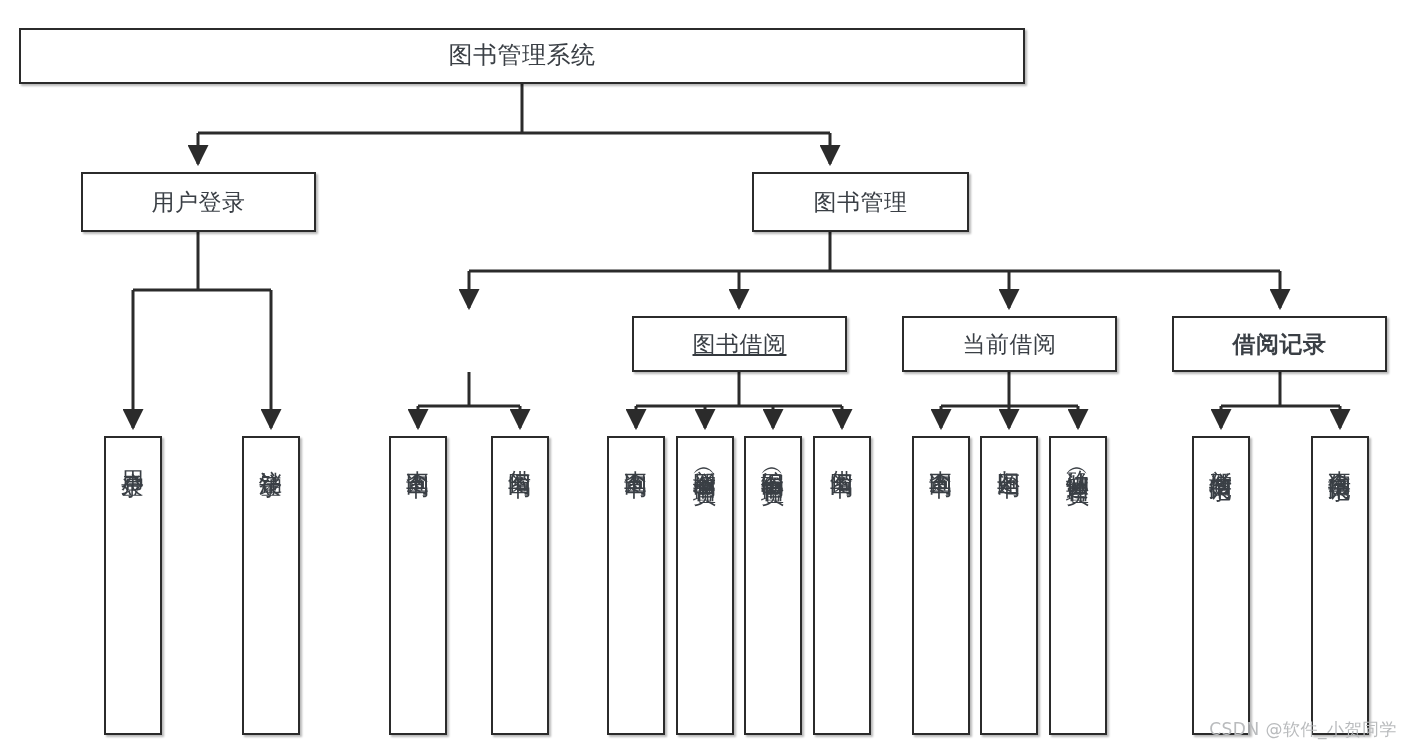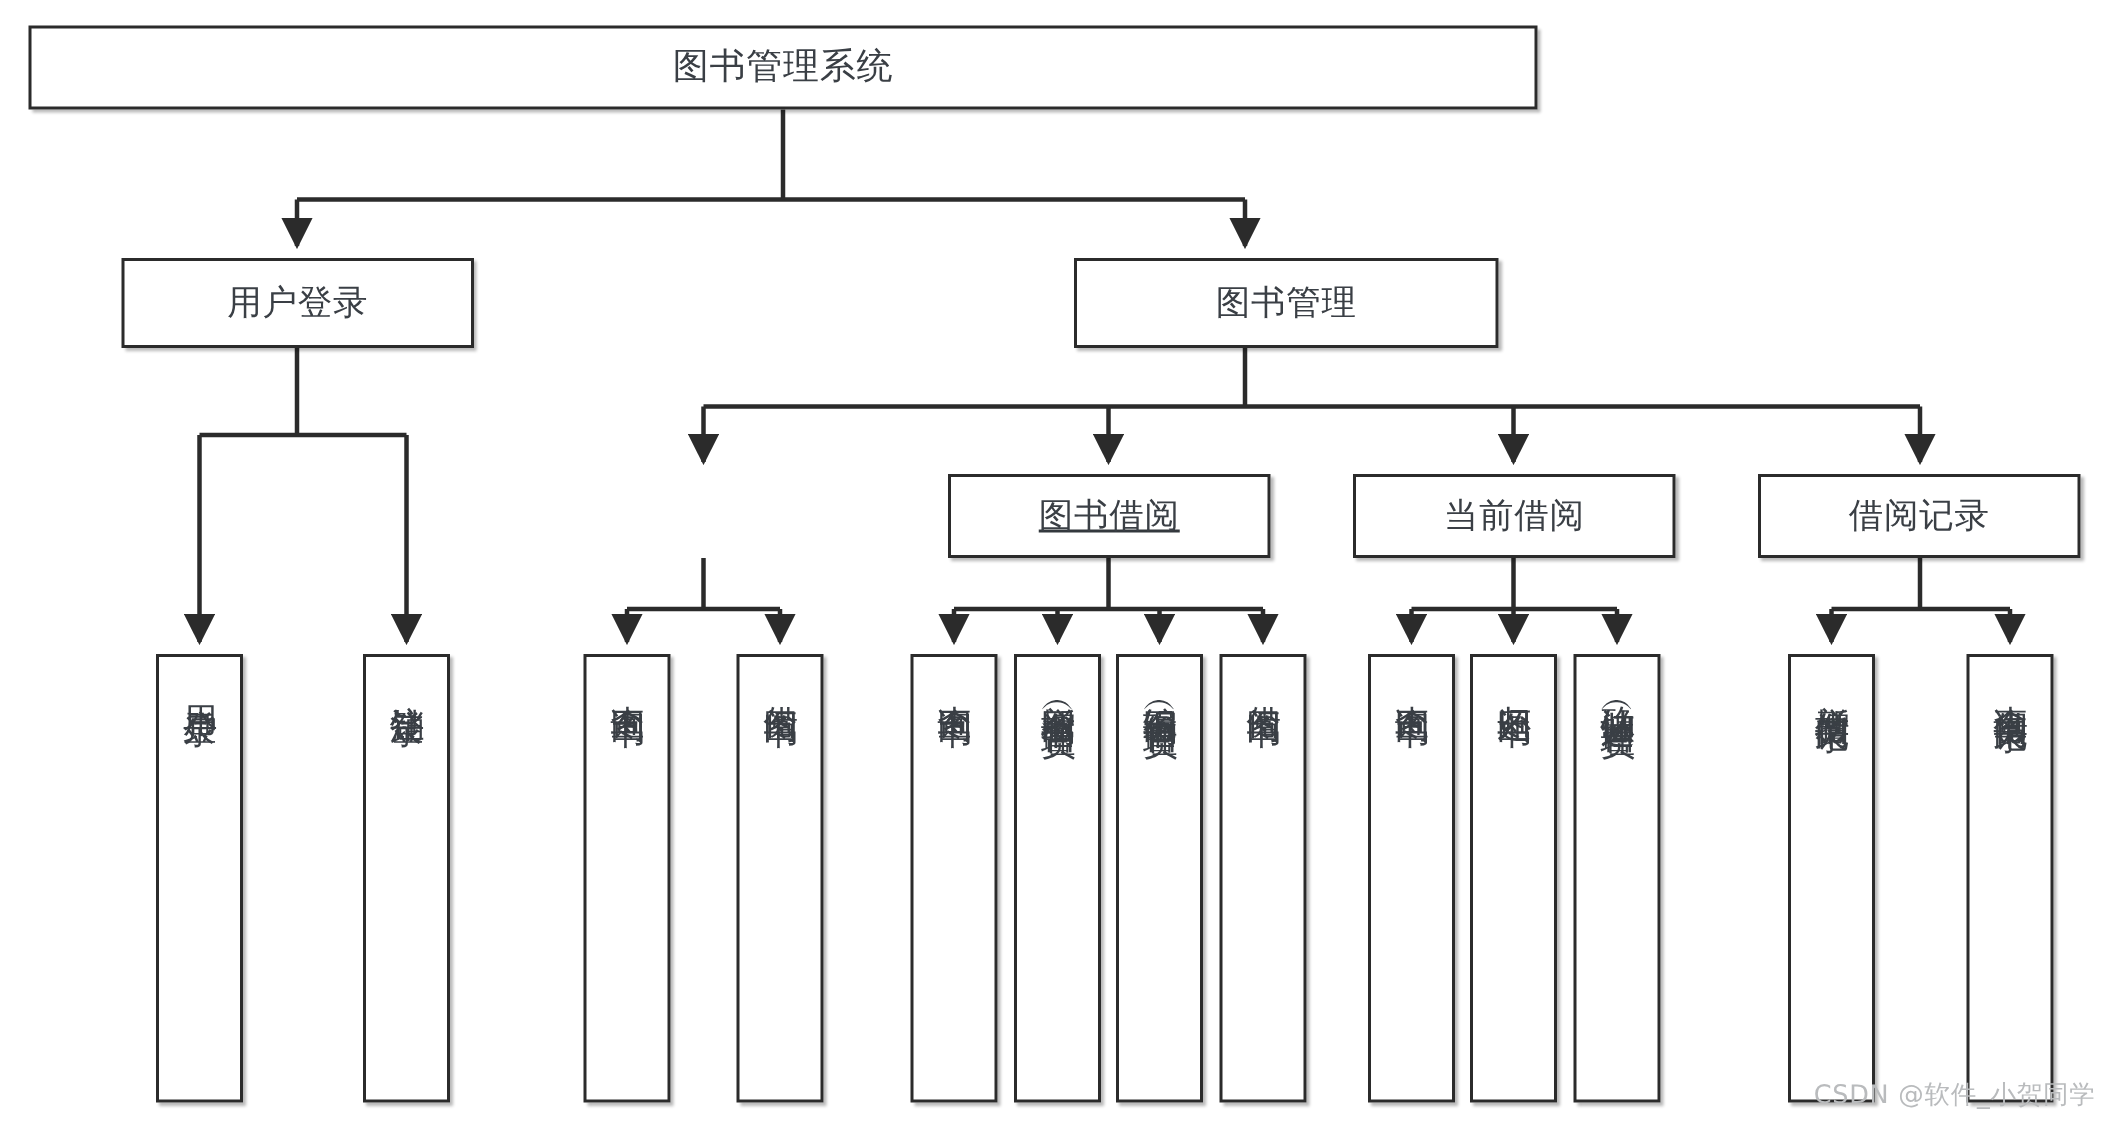--- a/index.html
+++ b/index.html
@@ -127,38 +127,38 @@
       <path d="M 1009 406 L 1009 428" marker-end="url(#arrow)"></path>
       <path d="M 1078 406 L 1078 428" marker-end="url(#arrow)"></path>
 
       <path d="M 1280 372 L 1280 406"></path>
       <path d="M 1221 406 L 1340 406"></path>
       <path d="M 1221 406 L 1221 428" marker-end="url(#arrow)"></path>
       <path d="M 1340 406 L 1340 428" marker-end="url(#arrow)"></path>
     </g>
   </svg>
 
-  <div class="node level-root" style="left:19px; top:17px; width:1006px; height:56px;">
+  <div class="node level-root" style="left:19px; top:28px; width:1006px; height:56px;">
     <span class="node-label">图书管理系统</span>
   </div>
 
   <div class="node level-2" style="left:81px; top:172px; width:235px; height:60px;">
     <span class="node-label">用户登录</span>
   </div>
-  <div class="node level-2" style="left:716px; top:172px; width:283px; height:60px;">
+  <div class="node level-2" style="left:752px; top:172px; width:217px; height:60px;">
     <span class="node-label">图书管理</span>
   </div>
 
   <div class="node level-3" style="left:632px; top:316px; width:215px; height:56px;text-decoration:underline;">
     <span class="node-label">图书借阅</span>
   </div>
   <div class="node level-3" style="left:902px; top:316px; width:215px; height:56px;justify-content:center;">
     <span class="node-label">当前借阅</span>
   </div>
-  <div class="node level-3" style="left:1172px; top:316px; width:215px; height:56px;">
+  <div class="node level-3" style="left:1172px; top:316px; width:215px; height:56px;font-weight:bold;">
     <span class="node-label">借阅记录</span>
   </div>
 
   <div class="node leaf" style="left:104px; top:436px; width:58px; height:299px;">
     <span class="node-label">用户登录</span>
   </div>
   <div class="node leaf" style="left:242px; top:436px; width:58px; height:299px;">
     <span class="node-label">注销登录</span>
   </div>
 

